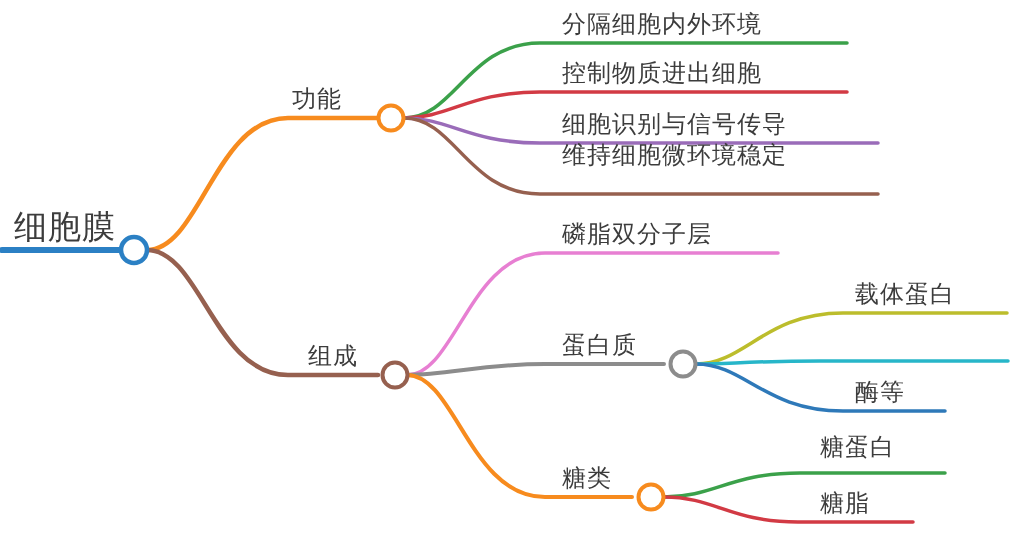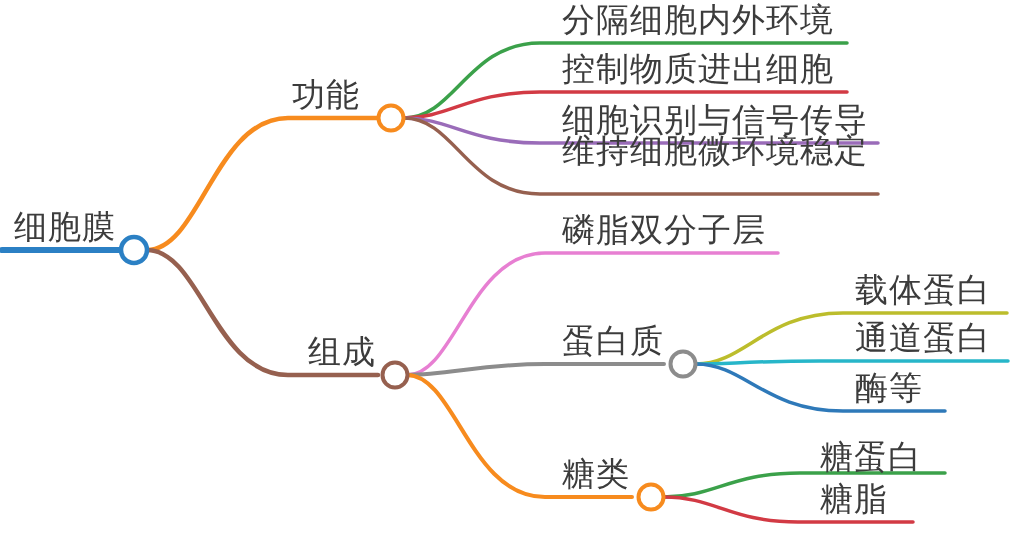--- a/index.html
+++ b/index.html
@@ -6,21 +6,21 @@
   #canvas{
     position:relative;
     width:1030px;height:544px;
     background:#ffffff;
     overflow:hidden;
     font-family:"DejaVu Sans",sans-serif;
   }
   #wires{position:absolute;left:0;top:0;width:1030px;height:544px;}
   .label{
     position:absolute;
-    font-size:33px;
+    font-size:24px;
     line-height:1.15;
     color:#3c3c3c;
     letter-spacing:1px;
     white-space:nowrap;
     user-select:none;
   }
   .label.root{font-size:33px;}
   path.link{fill:none;stroke-linecap:round;}
   circle.node{fill:#ffffff;}
 </style>
@@ -69,19 +69,18 @@
   <div class="label" style="left:562px;bottom:405px;text-align:right;">细胞识别与信号传导</div>
   <div class="label" style="left:562px;bottom:374px;">维持细胞微环境稳定</div>
 
   <div class="label" style="left:308px;bottom:173px;">组成</div>
 
   <div class="label" style="left:562px;bottom:295px;">磷脂双分子层</div>
   <div class="label" style="left:562px;bottom:184px;">蛋白质</div>
   <div class="label" style="left:562px;bottom:51px;">糖类</div>
 
   <div class="label" style="left:855px;bottom:235px;">载体蛋白</div>
-  <div class="label" style="left:855px;bottom:187px;">通道蛋白</div>
   <div class="label" style="left:855px;bottom:137px;">酶等</div>
 
-  <div class="label" style="left:820px;bottom:68px;">糖蛋白</div>
+  <div class="label" style="left:820px;bottom:82px;">糖蛋白</div>
   <div class="label" style="left:820px;bottom:26px;">糖脂</div>
 
 </div>
 
 </body></html>

